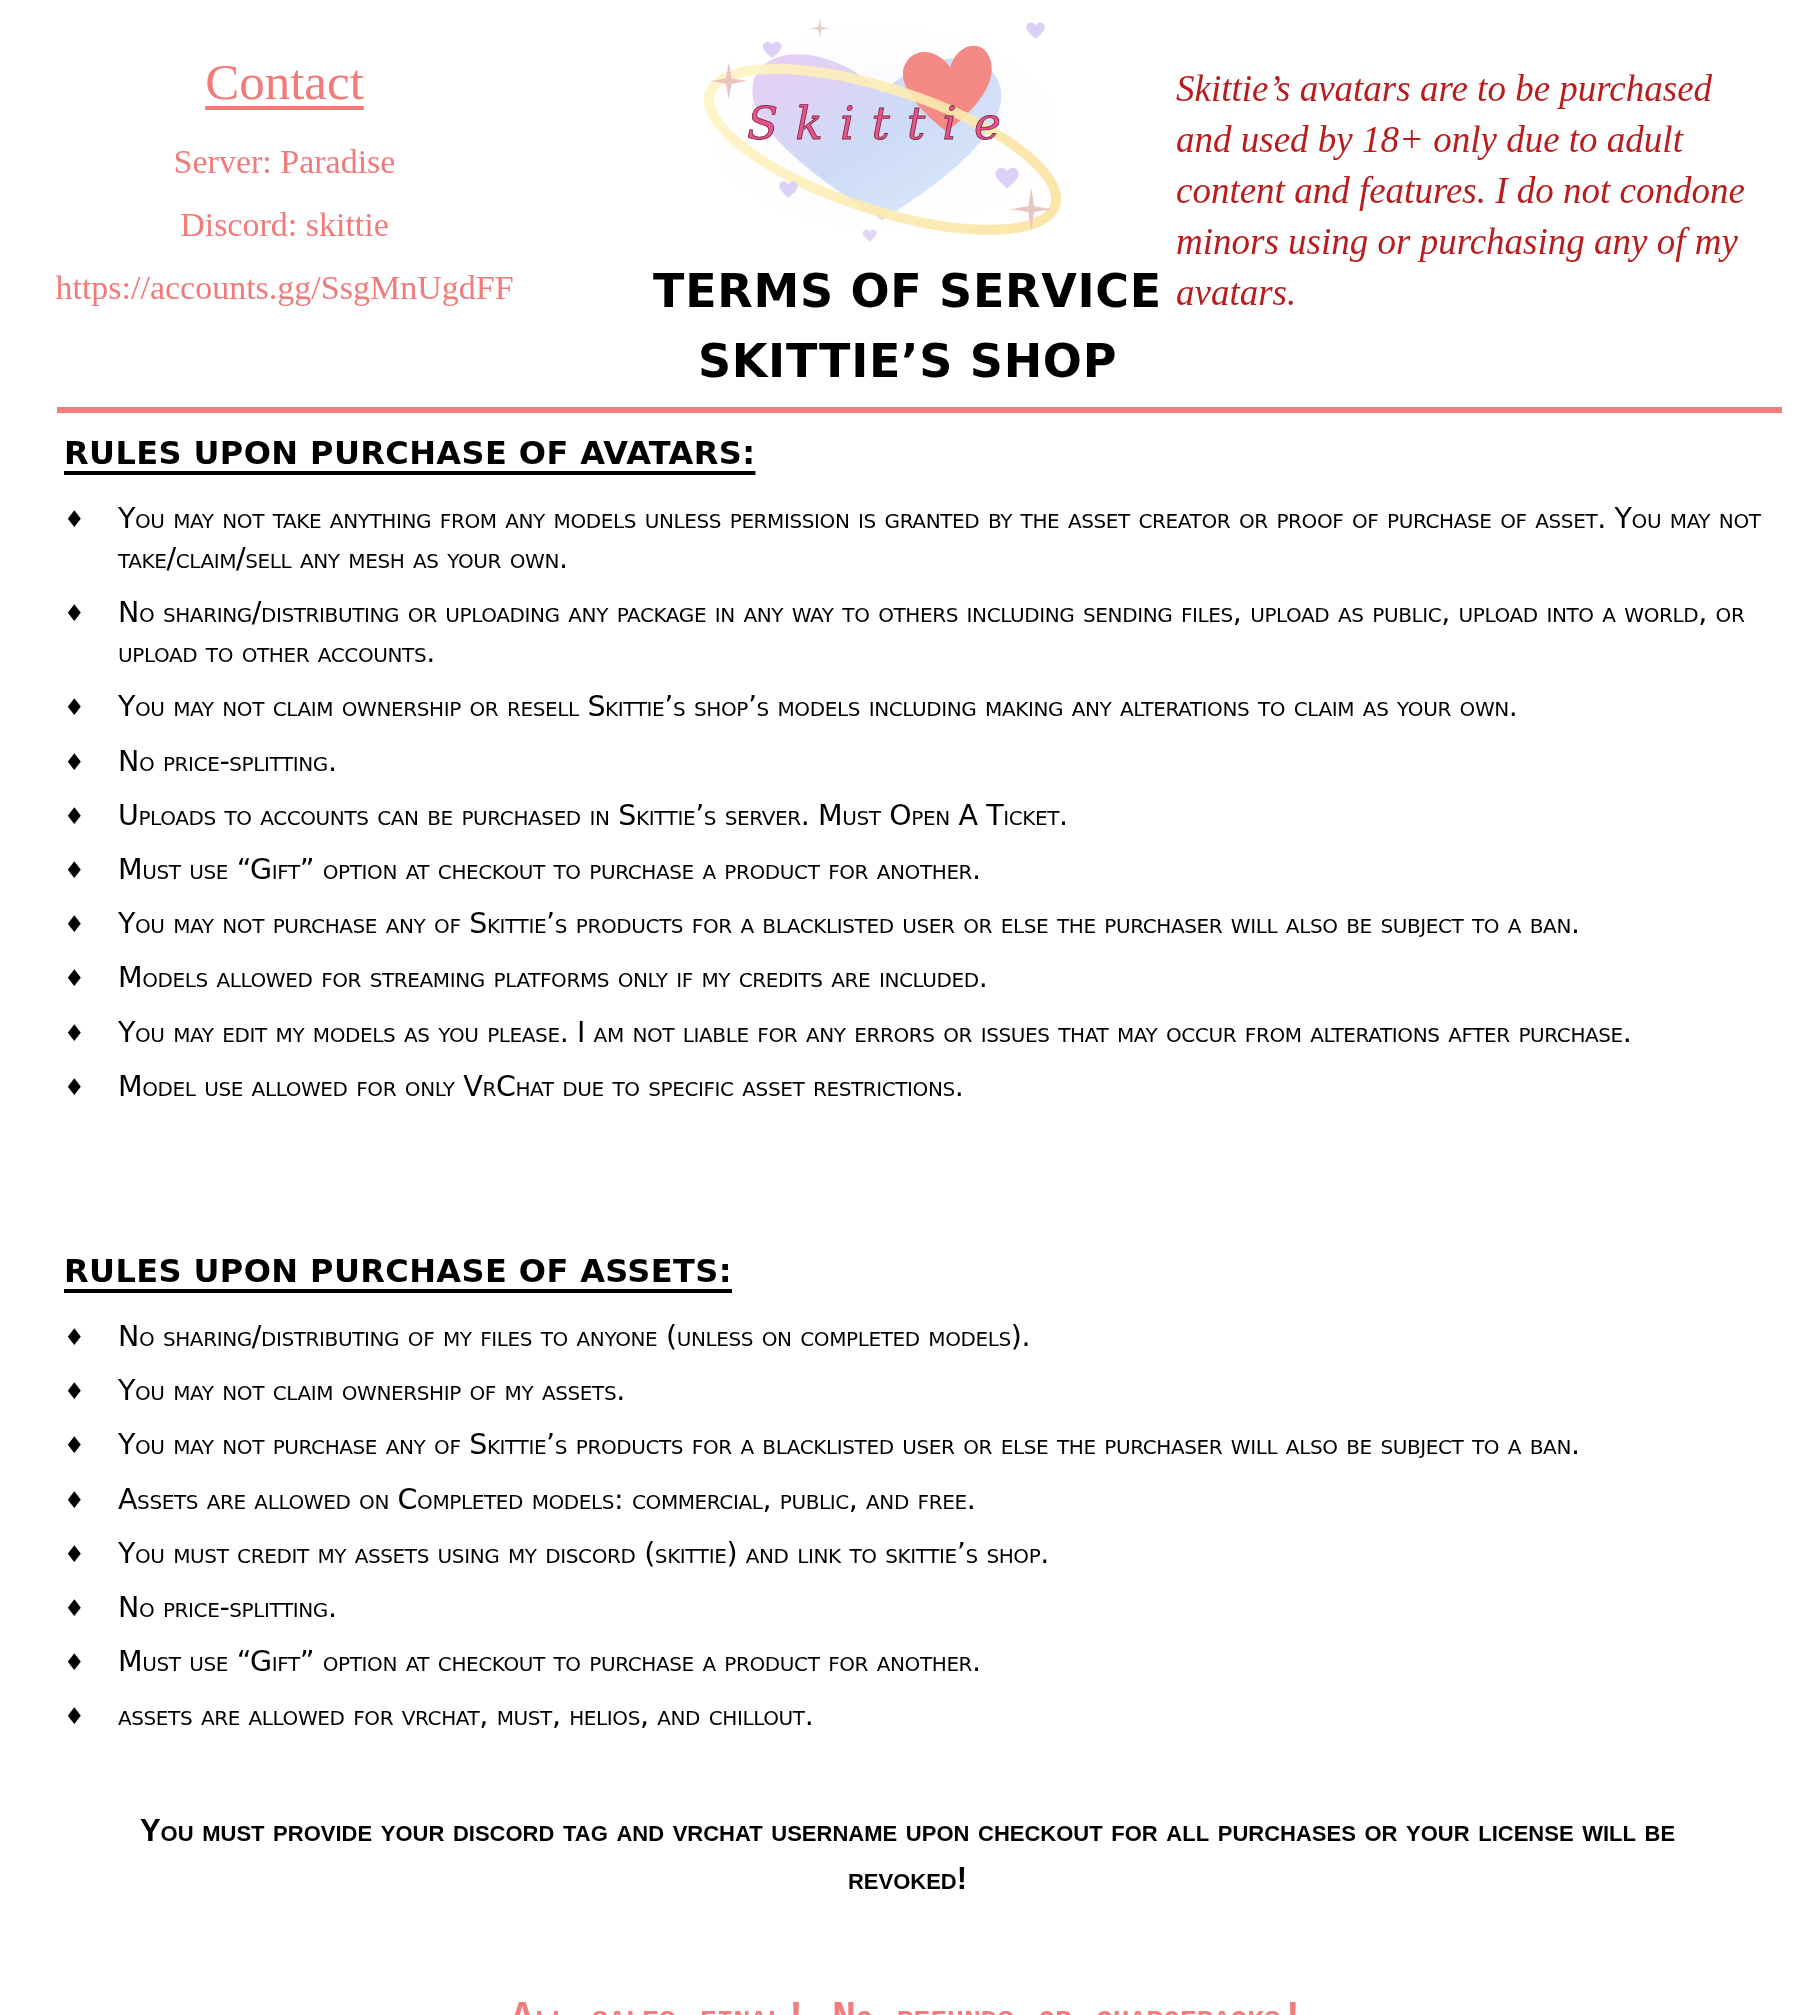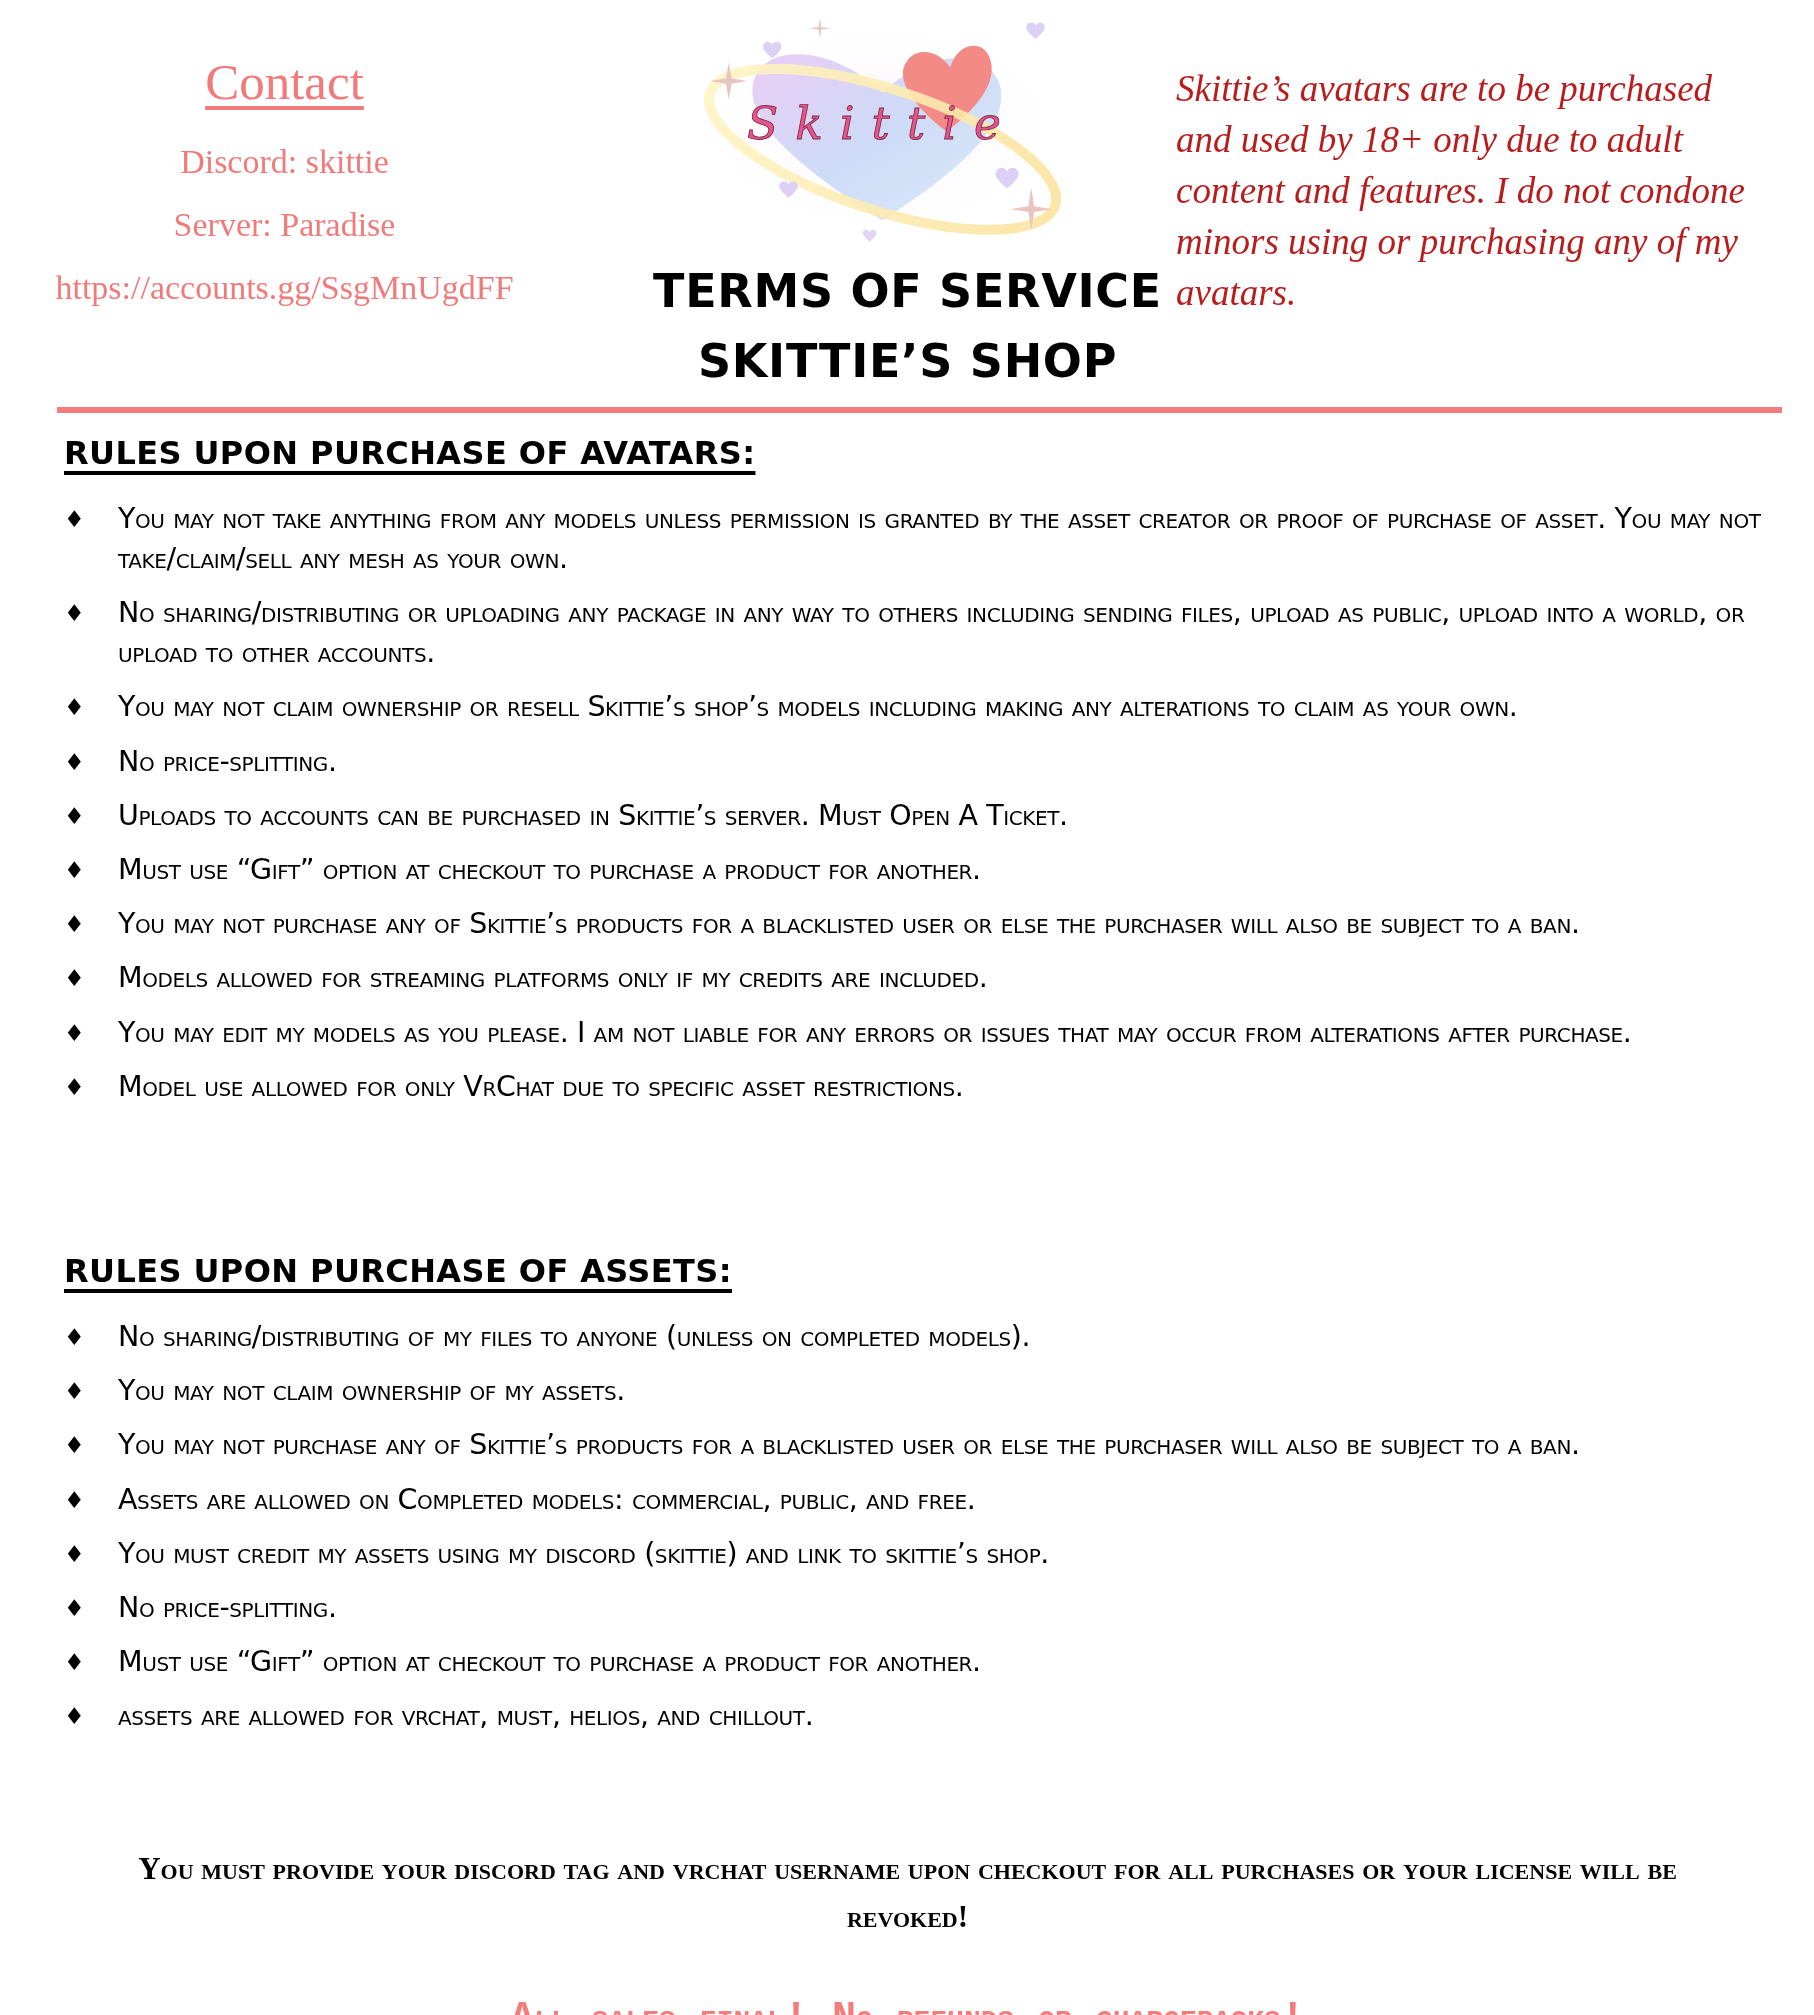--- a/index.html
+++ b/index.html
@@ -128,26 +128,25 @@
       font-variant: normal;
     }
 
     
     .footer-notice {
       position: absolute;
       left: 107px;
       top: 1807px;
       width: 1601px;
       text-align: center;
-      font-family: Liberation Serif, serif;
+      font-family: Liberation Sans, sans-serif;
       font-weight: bold;
       font-variant: small-caps;
       font-size: 31px;
       line-height: 48px;
-      margin-top: 38px;
     }
     .footer-final {
       position: absolute;
       left: 107px;
       top: 1992px;
       width: 1601px;
       text-align: center;
       color: #f37d7d;
       font-family: Liberation Mono, monospace;
       font-weight: bold;
@@ -156,22 +155,22 @@
       line-height: 54px;
     }
   </style>
 </head>
 <body>
 
 <div class="header">
 
   <div class="contact">
     <div class="contact-title">Contact</div>
+    <div class="contact-line">Server: Paradise</div>
     <div class="contact-line">Discord: skittie</div>
-    <div class="contact-line">Server: Paradise</div>
     <div class="contact-line">https://accounts.gg/SsgMnUgdFF</div>
   </div>
 
   <div class="logo-wrap">
     <svg width="413" height="242" viewBox="0 0 580 340">
       <defs>
         <linearGradient id="hg" x1="0" y1="0" x2="1" y2="1">
           <stop offset="0" stop-color="#e8c7f4"></stop>
           <stop offset="0.5" stop-color="#c9d8f6"></stop>
           <stop offset="1" stop-color="#d6e9fa"></stop>

